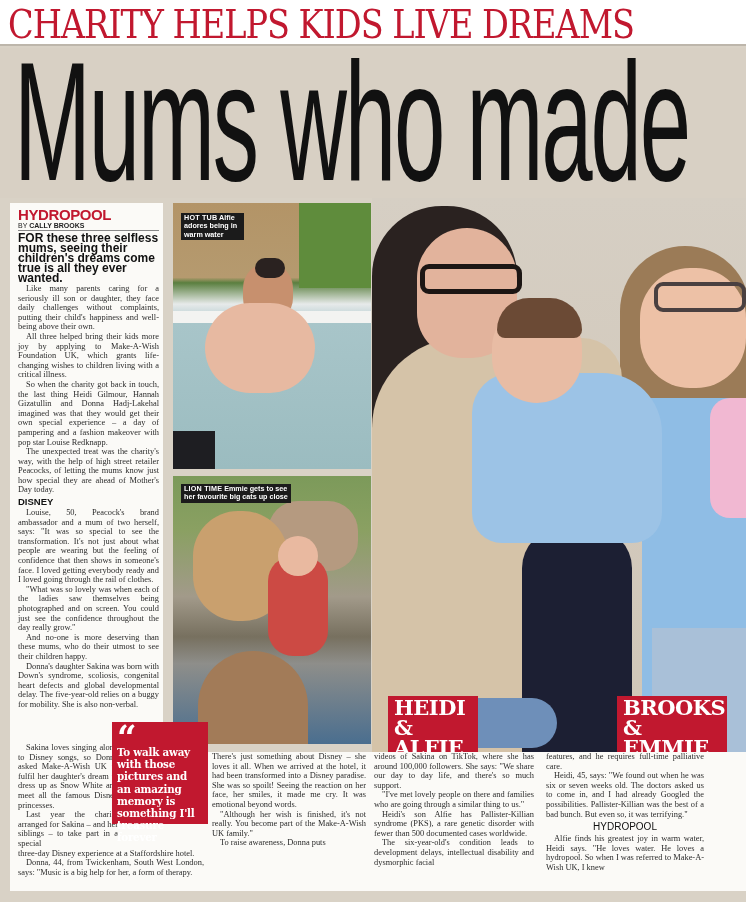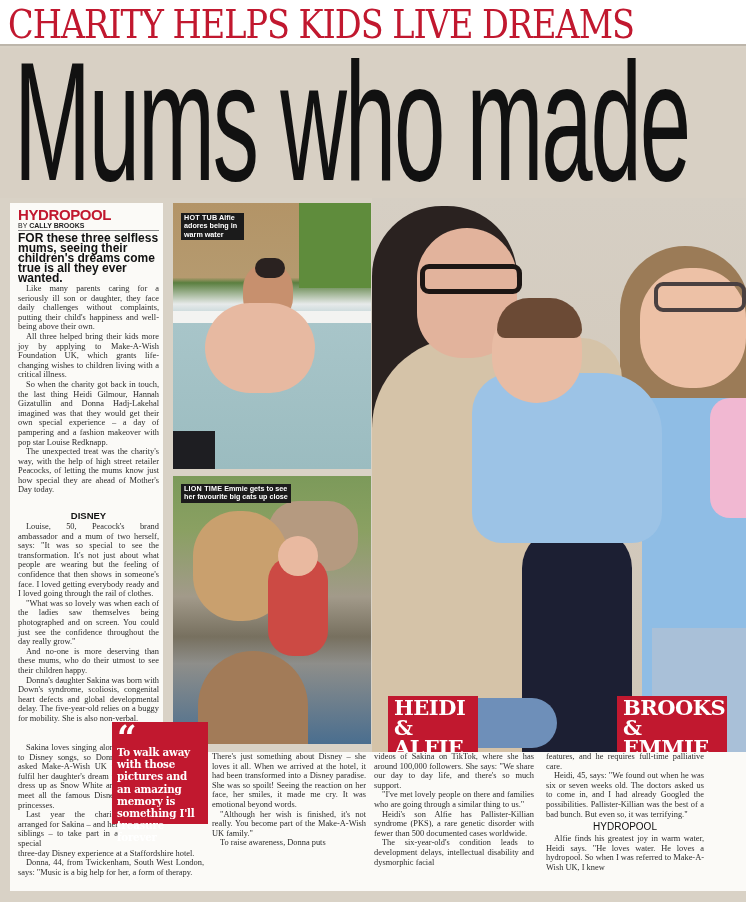--- a/index.html
+++ b/index.html
@@ -34,21 +34,21 @@
   .name-heidi { left: 388px; top: 696px; width: 90px; }
   .name-hannah { left: 617px; top: 696px; width: 110px; }
 
   
   .left-col { position: absolute; left: 10px; top: 203px; width: 153px; height: 540px; background: #fbfaf7; padding: 4px 4px 0 8px; overflow: hidden; }
   .exclusive { font-family: "Liberation Sans", sans-serif; font-weight: bold; font-size: 15px; color: #c1182f; letter-spacing: -0.4px; line-height: 15px; }
   .byline { font-family: "Liberation Sans", sans-serif; font-size: 7px; color: #222; border-bottom: 1px solid #888; padding-bottom: 1px; margin-bottom: 2px; }
   .byline b { font-weight: bold; }
   .standfirst { font-family: "Liberation Sans", sans-serif; font-weight: bold; font-size: 12px; line-height: 10px; color: #111; margin-bottom: 1px; }
   .body-p { font-size: 8.4px; line-height: 9.6px; text-align: justify; text-indent: 8px; color: #2b2b2b; }
-  .subhead { font-family: "Liberation Sans", sans-serif; font-weight: bold; font-size: 9.5px; text-align: center; color: #111; margin: 15px 0 1px; }
+  .subhead { font-family: "Liberation Sans", sans-serif; font-weight: bold; font-size: 9.5px; text-align: left; color: #111; margin: 1px 0 1px; }
 
   
   .photo { position: absolute; overflow: hidden; }
   .photo-hottub { left: 173px; top: 203px; width: 198px; height: 266px; background: linear-gradient(180deg, #b39467 0%, #b59a6f 28%, #5a7f3f 30%, #e7eaea 38%, #a8c5c9 45%, #9bbcc0 100%); }
   .photo-hottub .hedge { position: absolute; right: 0; top: 0; width: 72px; height: 85px; background: #5f8c3c; }
   .photo-hottub .tubrim { position: absolute; left: 0; top: 108px; width: 198px; height: 12px; background: #f3f3f1; }
   .photo-hottub .person { position: absolute; left: 70px; top: 60px; width: 50px; height: 60px; background: #c7906e; border-radius: 25px; }
   .photo-hottub .hair { position: absolute; left: 82px; top: 55px; width: 30px; height: 20px; background: #2a2220; border-radius: 15px; }
   .photo-hottub .child { position: absolute; left: 32px; top: 100px; width: 110px; height: 90px; background: #e7b9a1; border-radius: 45px; }
   .photo-hottub .bag { position: absolute; left: 0; top: 228px; width: 42px; height: 38px; background: #1e1e22; }

